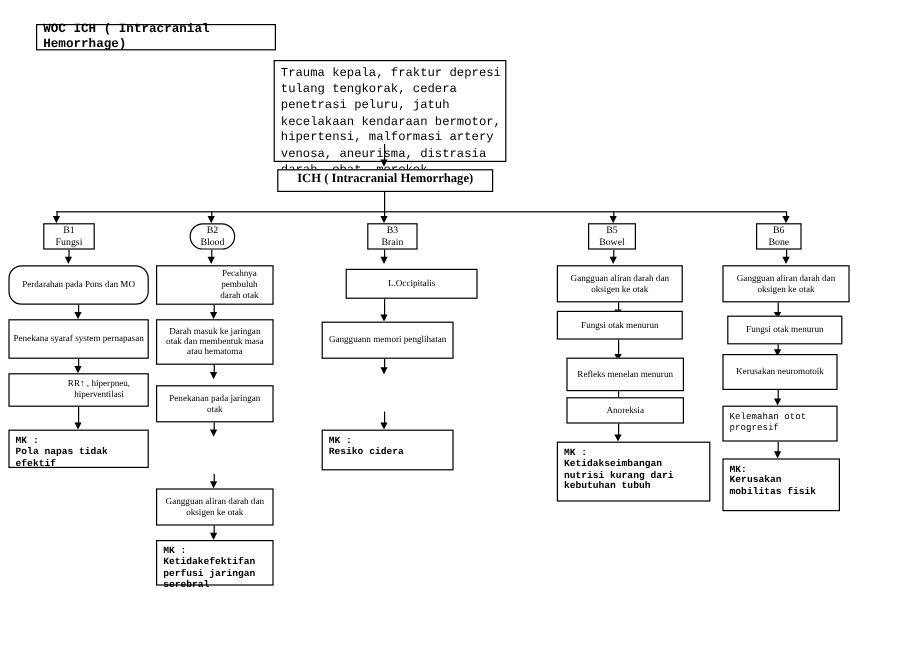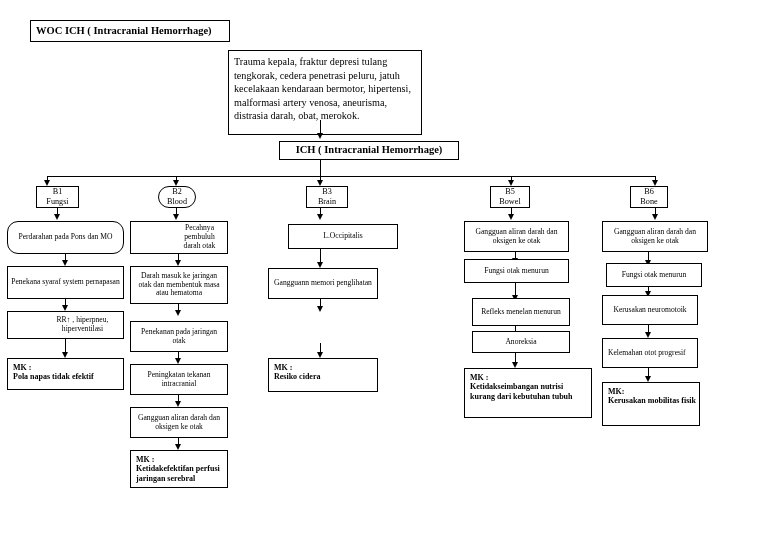--- a/index.html
+++ b/index.html
@@ -27,33 +27,34 @@
     align-items: center;
     justify-content: center;
     text-align: center;
     line-height: 1.18;
     padding: 2px 3px;
   }
   .box.left {
     justify-content: flex-start;
     text-align: left;
     padding-left: 5px;
+    font-family: Liberation Mono, monospace;
   }
   .box.top {
     align-items: flex-start;
     padding-top: 4px;
   }
   .txt {
     display: block;
     white-space: pre-line;
   }
 
   .f-title   { font-size: 10.5px; font-weight: bold; }
   .f-cause   { font-size: 10.2px; }
-  .f-ich     { font-size: 10.5px; font-weight: bold; margin-left: 48px; }
+  .f-ich     { font-size: 10.5px; font-weight: bold; }
   .f-node    { font-size: 8.2px; }
   .f-body    { font-size: 7.6px; }
   .f-mk      { font-size: 8.0px; font-weight: bold; }
 
   
   .vline {
     position: absolute;
     width: 1px;
     background: #000;
   }
@@ -157,23 +158,20 @@
   </div>
   <div class="vline" style="left:178px; top:304px; height:9px;"></div>
   <div class="arrow" style="left:174.5px; top:310px;"></div>
 
   <div class="box f-body" style="left:130px; top:321px; width:98px; height:31px;">
     <span class="txt">Penekanan pada jaringan otak</span>
   </div>
   <div class="vline" style="left:178px; top:352px; height:9px;"></div>
   <div class="arrow" style="left:174.5px; top:358px;"></div>
 
-  <div class="box f-body" style="left:130px; top:364px; width:98px; height:31px;">
-    <span class="txt">Peningkatan tekanan intracranial</span>
-  </div>
   <div class="vline" style="left:178px; top:395px; height:9px;"></div>
   <div class="arrow" style="left:174.5px; top:401px;"></div>
 
   <div class="box f-body" style="left:130px; top:407px; width:98px; height:31px;">
     <span class="txt">Gangguan aliran darah dan oksigen ke otak</span>
   </div>
   <div class="vline" style="left:178px; top:438px; height:9px;"></div>
   <div class="arrow" style="left:174.5px; top:444px;"></div>
 
   <div class="box left top f-mk" style="left:130px; top:450px; width:98px; height:38px;">

